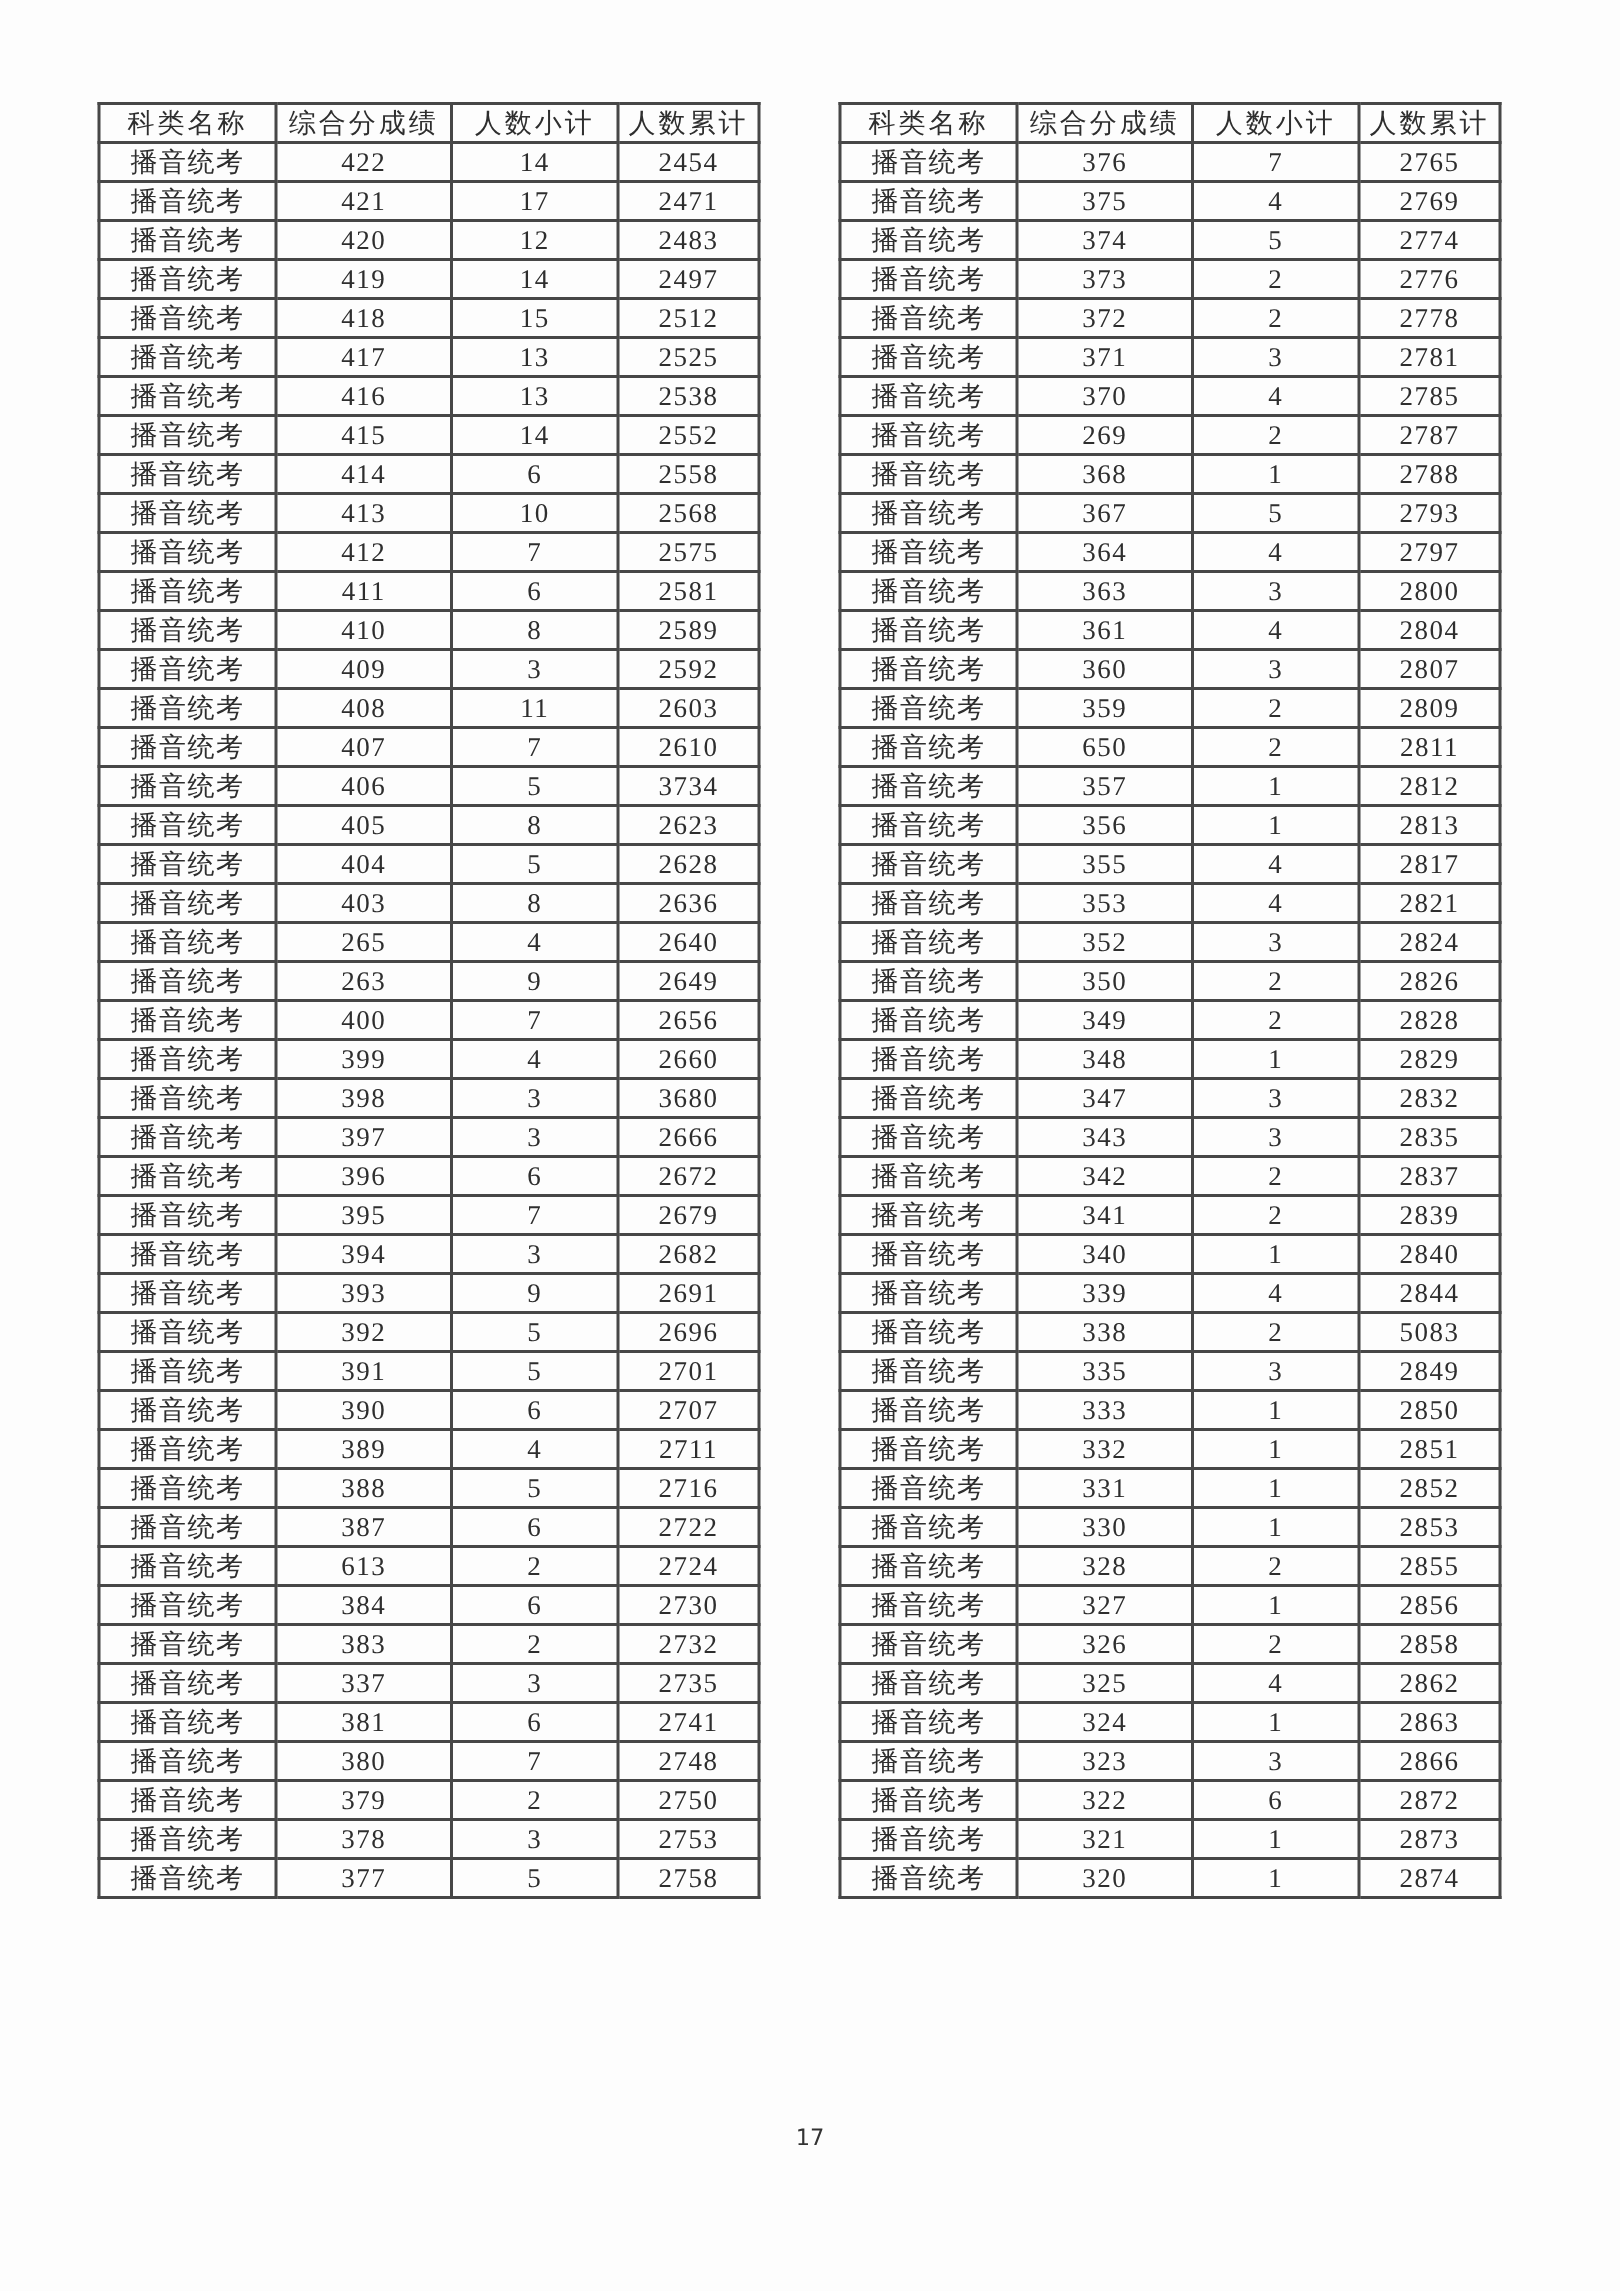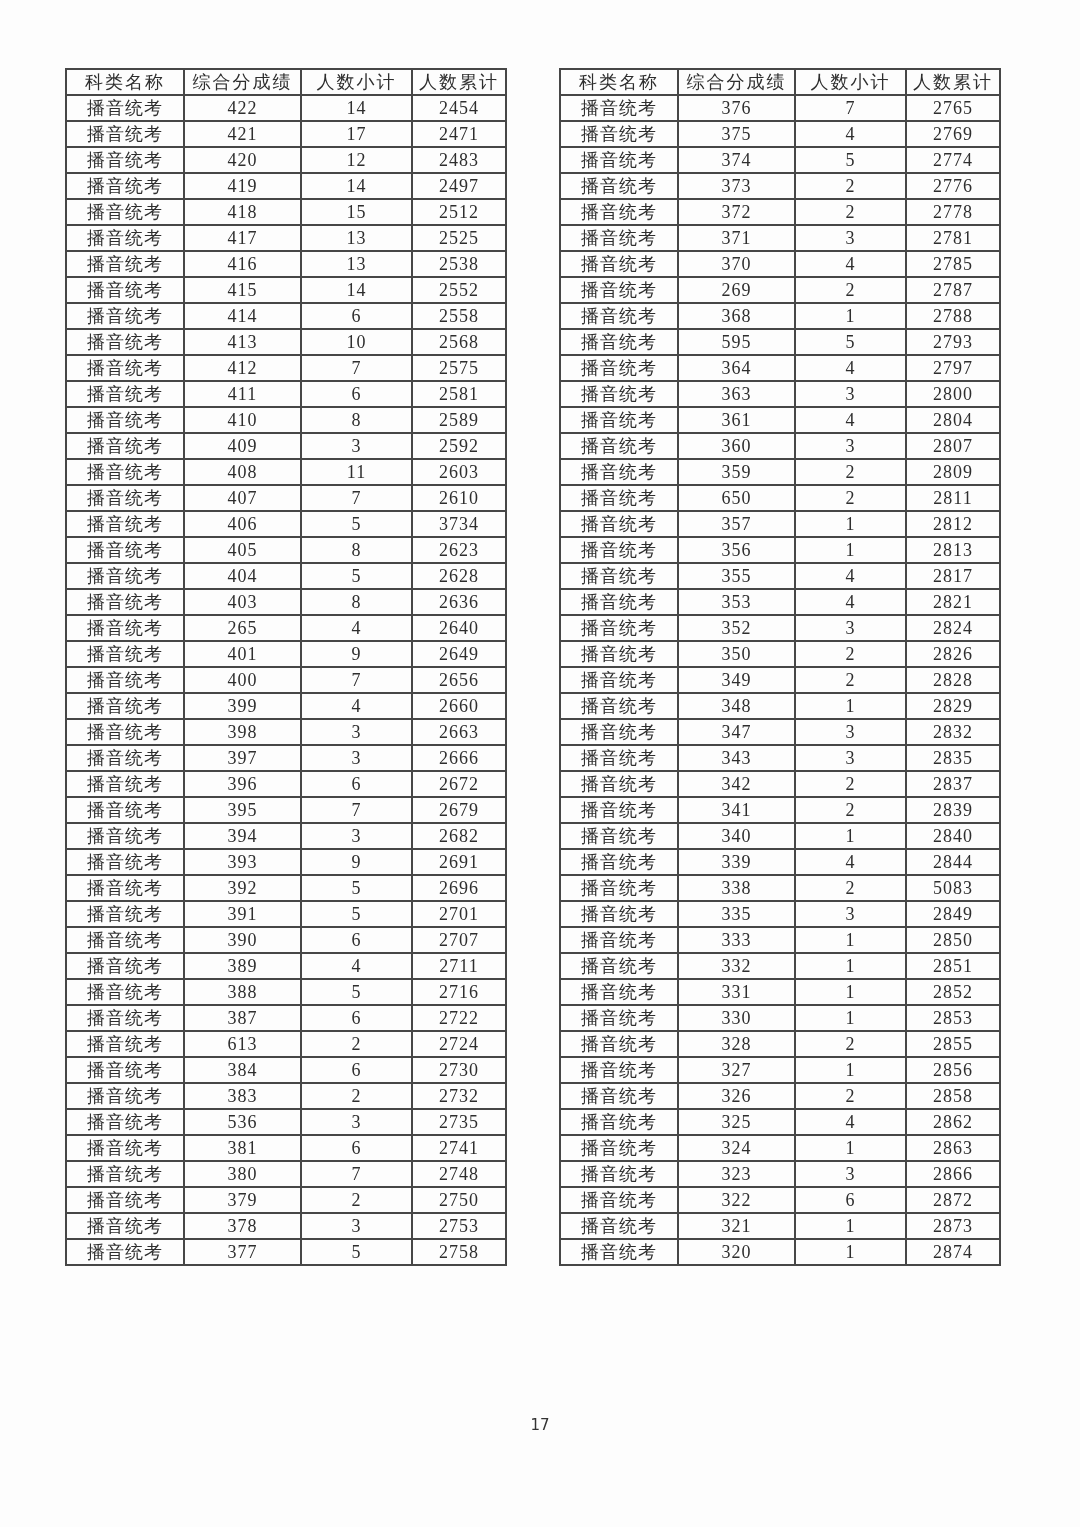--- a/index.html
+++ b/index.html
@@ -201,41 +201,41 @@
     <td class="cell-num">2636</td>
   </tr>
         <tr>
     <td class="cell-category">播音统考</td>
     <td class="cell-num">265</td>
     <td class="cell-num">4</td>
     <td class="cell-num">2640</td>
   </tr>
         <tr>
     <td class="cell-category">播音统考</td>
-    <td class="cell-num">401</td>
+    <td class="cell-num">263</td>
     <td class="cell-num">9</td>
     <td class="cell-num">2649</td>
   </tr>
         <tr>
     <td class="cell-category">播音统考</td>
     <td class="cell-num">400</td>
     <td class="cell-num">7</td>
     <td class="cell-num">2656</td>
   </tr>
         <tr>
     <td class="cell-category">播音统考</td>
     <td class="cell-num">399</td>
     <td class="cell-num">4</td>
     <td class="cell-num">2660</td>
   </tr>
         <tr>
     <td class="cell-category">播音统考</td>
     <td class="cell-num">398</td>
     <td class="cell-num">3</td>
-    <td class="cell-num">2663</td>
+    <td class="cell-num">3680</td>
   </tr>
         <tr>
     <td class="cell-category">播音统考</td>
     <td class="cell-num">397</td>
     <td class="cell-num">3</td>
     <td class="cell-num">2666</td>
   </tr>
         <tr>
     <td class="cell-category">播音统考</td>
     <td class="cell-num">396</td>
@@ -309,21 +309,21 @@
     <td class="cell-num">2730</td>
   </tr>
         <tr>
     <td class="cell-category">播音统考</td>
     <td class="cell-num">383</td>
     <td class="cell-num">2</td>
     <td class="cell-num">2732</td>
   </tr>
         <tr>
     <td class="cell-category">播音统考</td>
-    <td class="cell-num">536</td>
+    <td class="cell-num">337</td>
     <td class="cell-num">3</td>
     <td class="cell-num">2735</td>
   </tr>
         <tr>
     <td class="cell-category">播音统考</td>
     <td class="cell-num">381</td>
     <td class="cell-num">6</td>
     <td class="cell-num">2741</td>
   </tr>
         <tr>
@@ -418,21 +418,21 @@
     <td class="cell-num">2787</td>
   </tr>
         <tr>
     <td class="cell-category">播音统考</td>
     <td class="cell-num">368</td>
     <td class="cell-num">1</td>
     <td class="cell-num">2788</td>
   </tr>
         <tr>
     <td class="cell-category">播音统考</td>
-    <td class="cell-num">595</td>
+    <td class="cell-num">367</td>
     <td class="cell-num">5</td>
     <td class="cell-num">2793</td>
   </tr>
         <tr>
     <td class="cell-category">播音统考</td>
     <td class="cell-num">364</td>
     <td class="cell-num">4</td>
     <td class="cell-num">2797</td>
   </tr>
         <tr>

